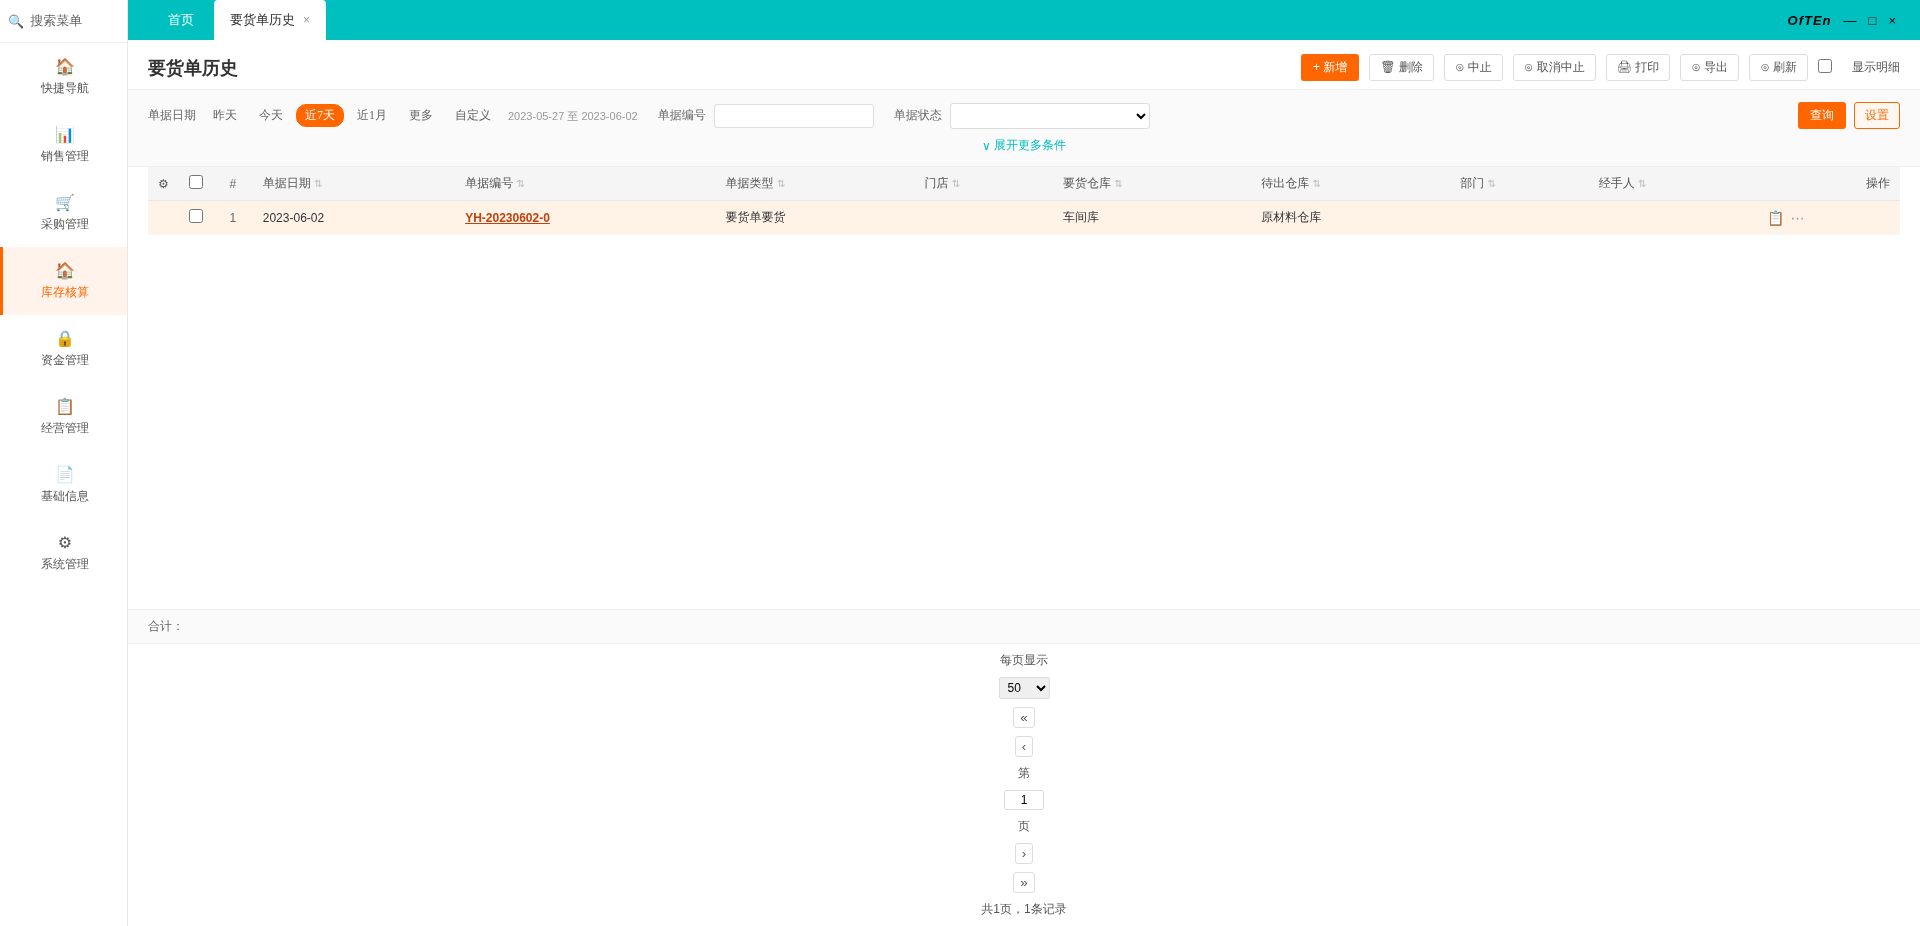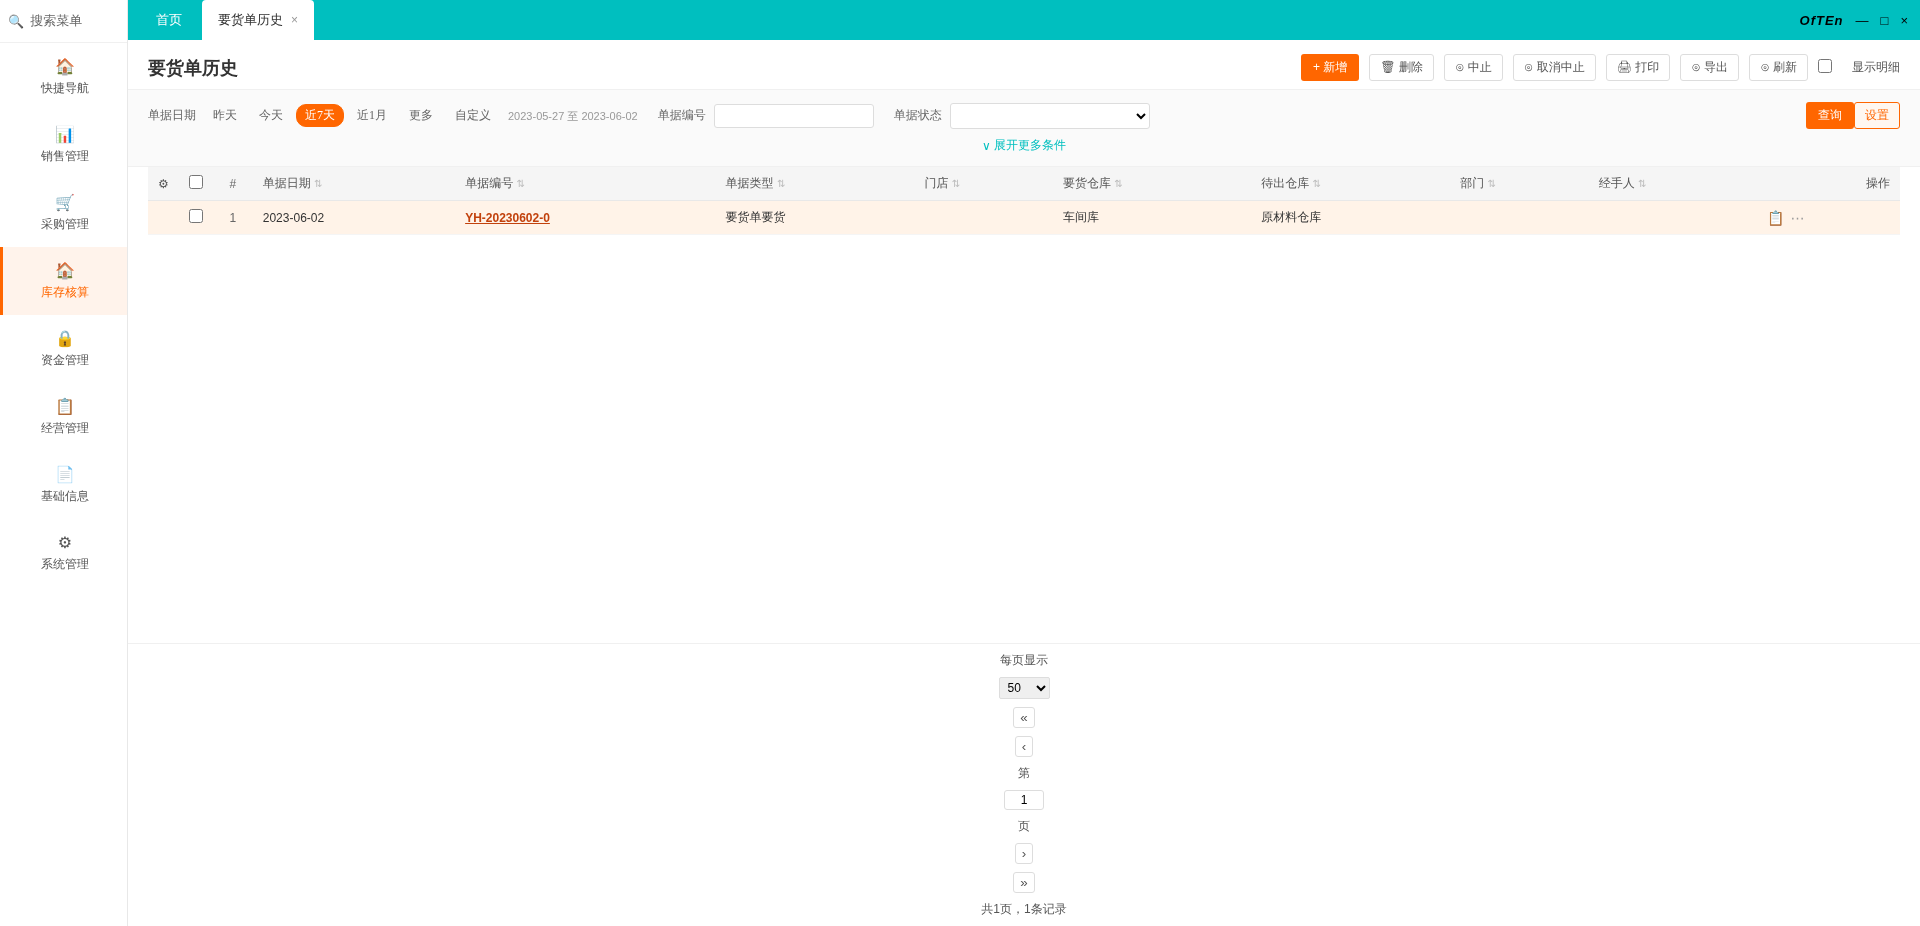--- a/index.html
+++ b/index.html
@@ -50,21 +50,21 @@
       height: 100%;
       overflow: hidden;
     }
 
     
     .topbar {
       height: 40px;
       background: #00bfbf;
       display: flex;
       align-items: center;
-      padding: 0 12px;
+      padding: 0 24px;
       gap: 4px;
       flex-shrink: 0;
     }
     .topbar-tab {
       height: 40px;
       padding: 0 16px;
       display: flex;
       align-items: center;
       color: #fff;
       cursor: pointer;
@@ -400,21 +400,21 @@
           <input type="text" class="filter-input" style="">
         </div>
 
         <div class="filter-item">
           <span class="filter-label">单据状态</span>
           <select class="filter-select">
             <option value=""></option>
           </select>
         </div>
 
-        <div style="margin-left:auto;display:flex;">
+        <div style="margin-left:auto;display:flex;gap:8px;">
           <button class="btn-primary">查询</button>
           <button class="btn-default" style="background:#fff7f0;border-color:#f60;color:#f60;">设置</button>
         </div>
       </div>
       <div class="expand-btn">
         <span>∨</span>
         <span>展开更多条件</span>
       </div>
     </div>
 
@@ -495,20 +495,23 @@
               <div class="action-icons">
                 <span class="action-icon">📋</span>
                 <span class="action-icon">⋯</span>
               </div>
             </td>
           </tr>
         </tbody>
       </table>
     </div>
 
+    <div class="footer-summary">
+      <span>合计：</span>
+    </div>
 
     <div class="pagination-bar">
       <span>每页显示</span>
       <select class="page-size-select">
         <option value="50">50</option>
         <option value="20">20</option>
         <option value="100">100</option>
         <option value="200">200</option>
       </select>
       <button class="page-btn">«</button>

